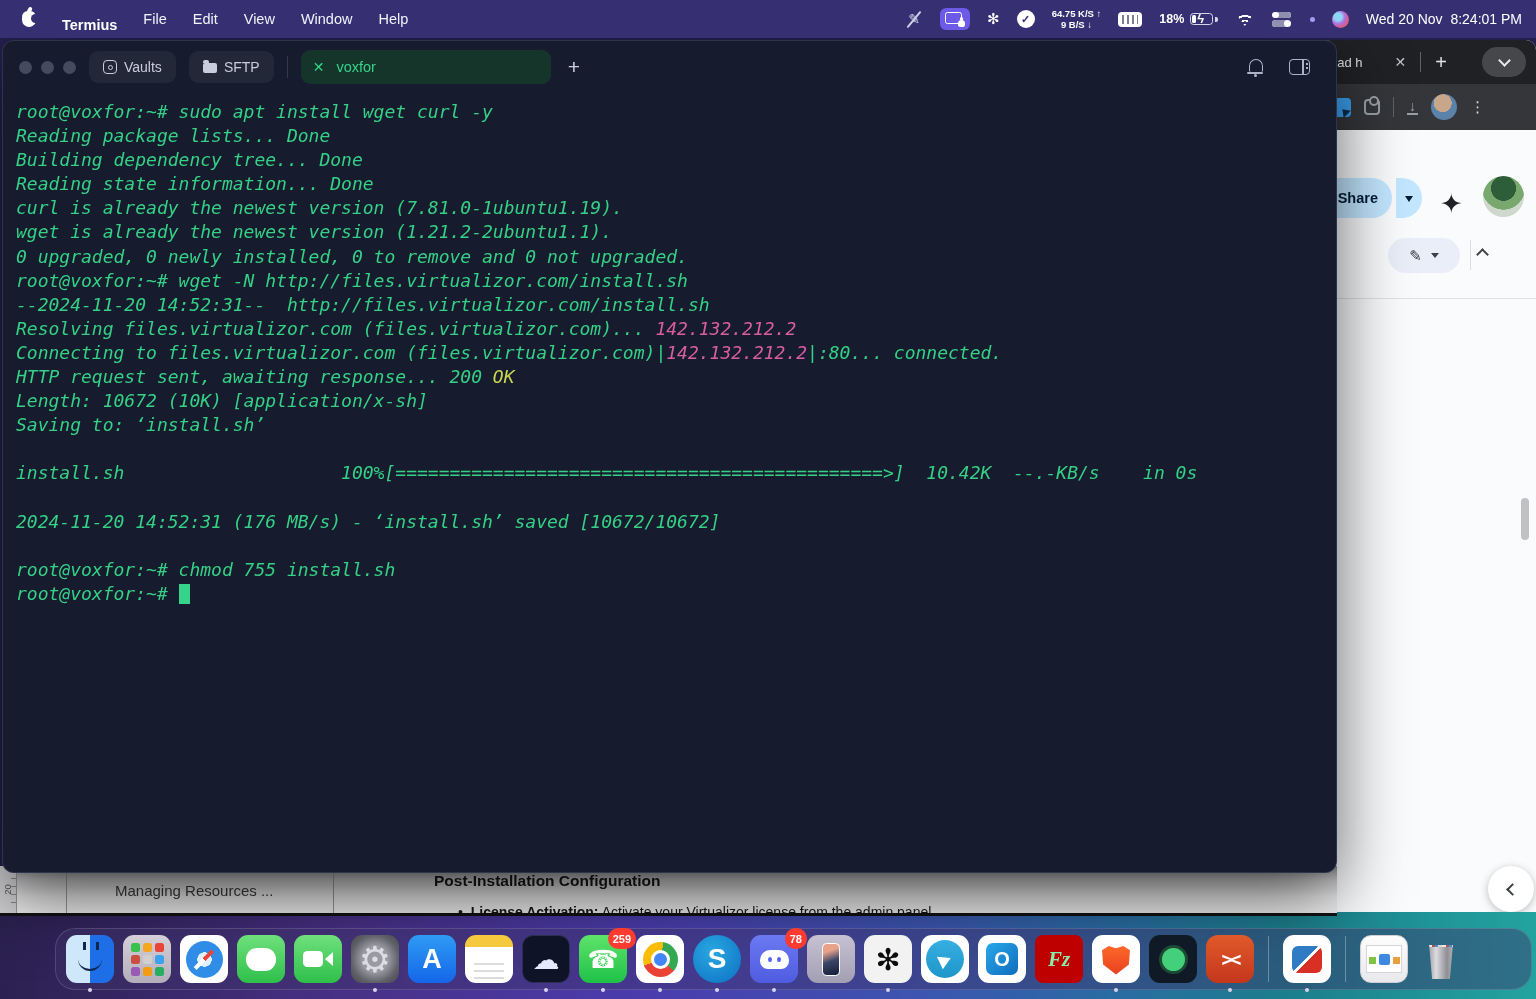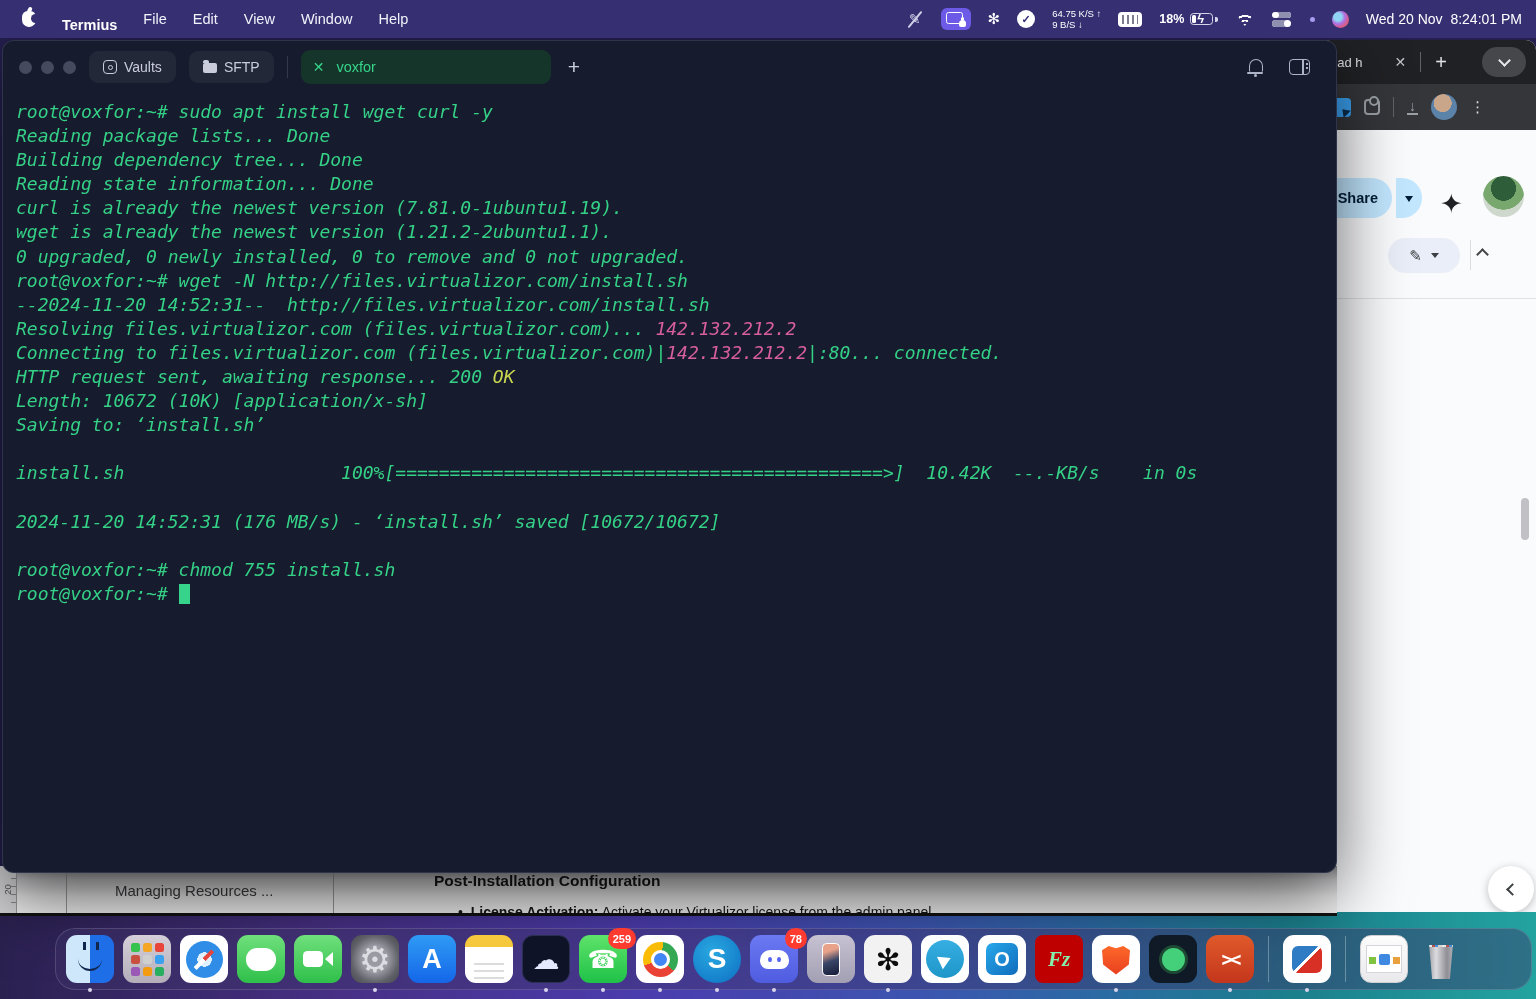--- a/index.html
+++ b/index.html
@@ -22,21 +22,21 @@
   .apple-shape::after { content:""; position:absolute; left:6px; top:-4px; width:4px; height:5px; border-radius:50% 50% 50% 0; background:#fff; transform:rotate(30deg); }
   .mb-right { margin-left:auto; display:flex; align-items:center; gap:17px; padding-right:14px; }
   .pen-wrap { position:relative; font-size:14px; color:#cfd0e8; width:18px; text-align:center; }
   .pen-wrap::after { content:""; position:absolute; left:8px; top:-2px; width:2px; height:21px; background:#cfd0e8; transform:rotate(40deg); border-radius:1px; }
   .mirror-pill { width:30px; height:22px; border-radius:6px; background:#6d5ae6; position:relative; }
   .mirror-pill::before { content:""; position:absolute; left:5px; top:4px; width:15px; height:10px; border:1.6px solid #fff; border-radius:2.5px; }
   .mirror-pill::after { content:""; position:absolute; right:5px; bottom:3px; width:7px; height:7px; background:#fff; border-radius:50% 50% 2px 2px; box-shadow:0 -5px 0 -2px #fff; }
   .ai-glyph { font-size:15px; color:#fff; font-family:"DejaVu Sans",sans-serif; }
   .check-oval { width:18px; height:18px; border-radius:50%; background:#fff; color:#363073; font-size:11px; font-weight:bold;
     display:flex; align-items:center; justify-content:center; }
-  .net-text { font-size:9.5px; line-height:11px; text-align:left; color:#fff; font-weight:400; white-space:pre; }
+  .net-text { font-size:9.5px; line-height:11px; text-align:center; color:#fff; font-weight:700; white-space:pre; }
   .kbd-shape { width:24px; height:15px; background:#fff; border-radius:4px; position:relative; }
   .kbd-shape::after { content:""; position:absolute; inset:3px 4px; background:repeating-linear-gradient(90deg,#7d7d92 0 2px,transparent 2px 5px); }
   .batt-wrap { display:flex; align-items:center; gap:6px; font-size:12.5px; font-weight:600; }
   .batt-body { width:23px; height:12px; border:1.4px solid #d6d7ea; border-radius:3.5px; position:relative; }
   .batt-body::before { content:""; position:absolute; left:1px; top:1px; bottom:1px; width:4px; background:#fff; border-radius:1.5px; }
   .batt-body::after { content:"ϟ"; position:absolute; left:6px; top:-3px; font-size:13px; color:#fff; text-shadow:0 0 2px #363073; }
   .batt-nub { width:2.5px; height:5px; background:#d6d7ea; border-radius:0 2px 2px 0; margin-left:-4px; }
   .wifi-shape { width:20px; height:14px;
     background:radial-gradient(circle at 50% 100%, #fff 0 2.2px, transparent 2.3px 4.5px, #fff 4.6px 6.4px, transparent 6.5px 9px, #fff 9.1px 11px, transparent 11.1px);
     clip-path:polygon(50% 100%, 0 0, 100% 0); }

